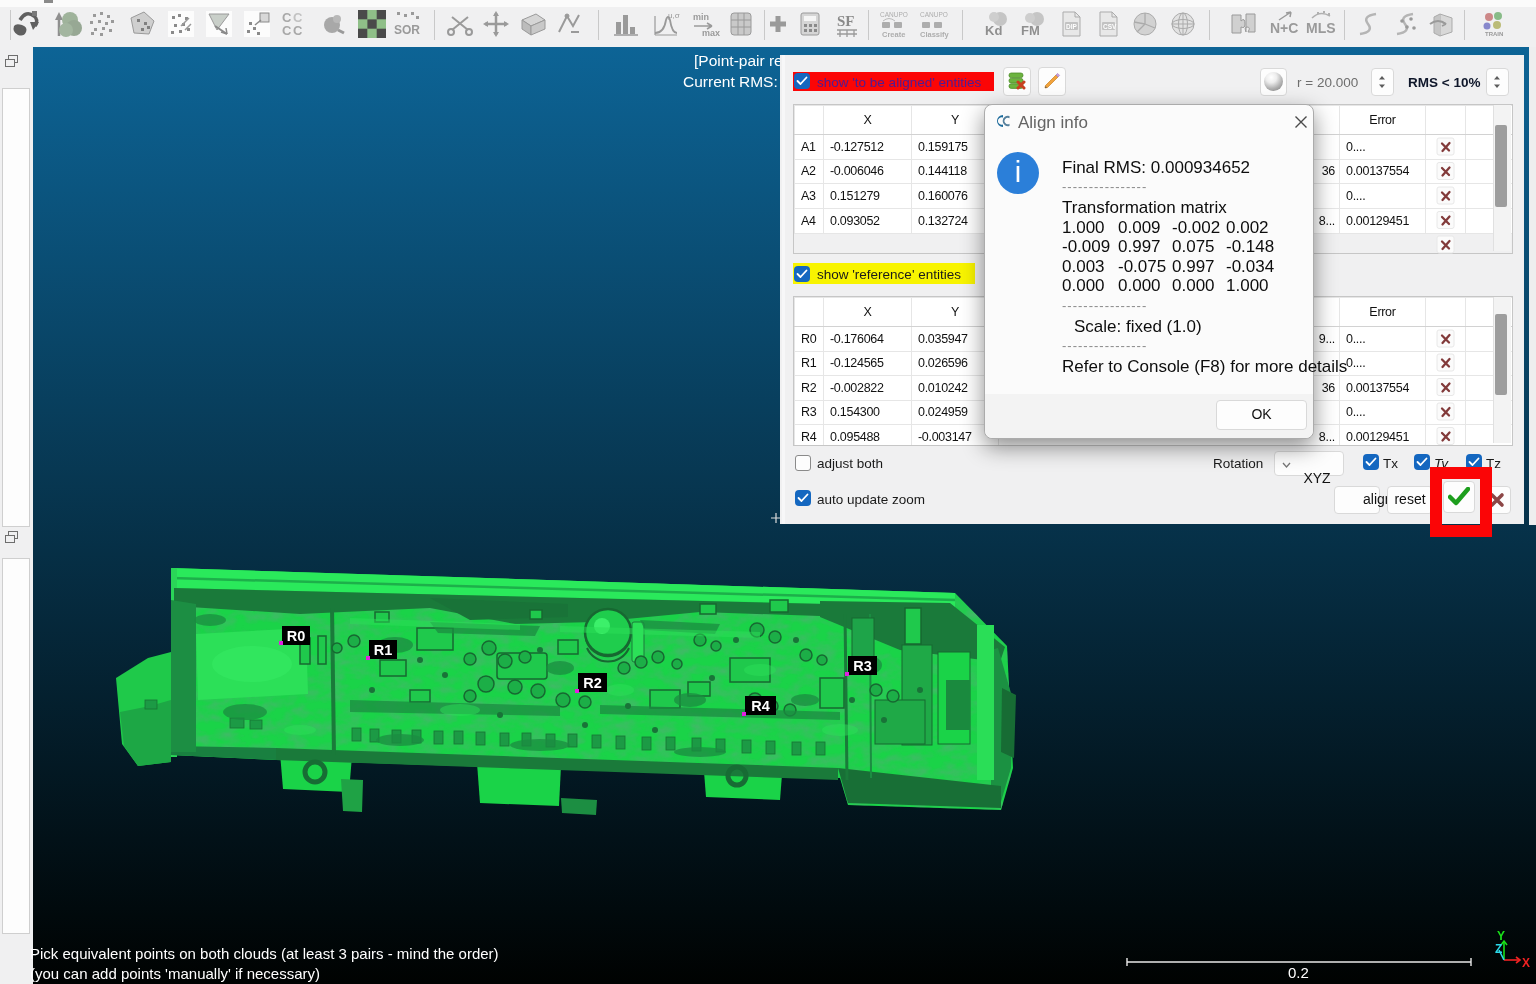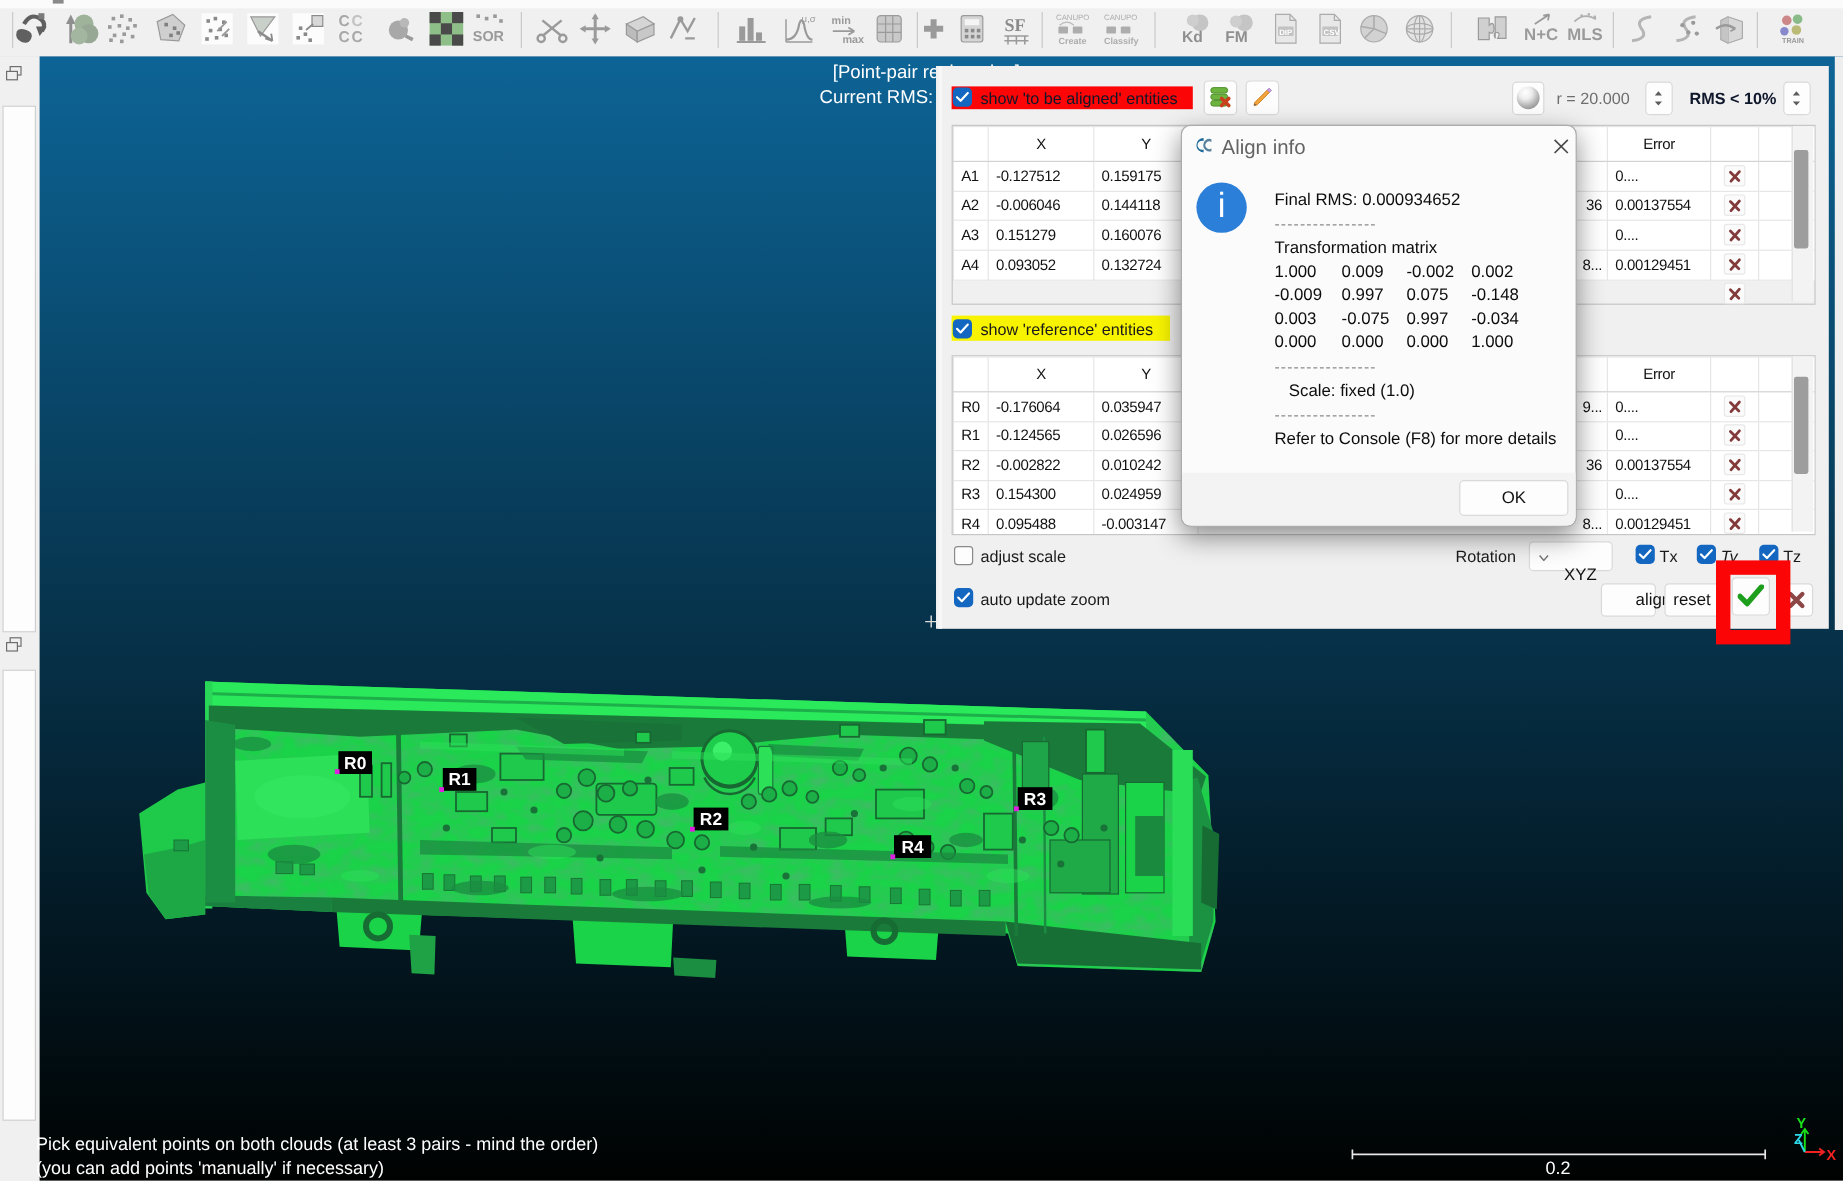--- a/index.html
+++ b/index.html
@@ -21,21 +21,21 @@
 .btn span{display:block;text-align:center;font-size:14px;color:#111;}
 table.t{position:absolute;border-collapse:collapse;background:#fff;table-layout:fixed;}
 table.t td{border:1px solid #e6e6e6;font-size:12.5px;letter-spacing:-0.3px;color:#111;padding:0 0 0 6px;white-space:nowrap;overflow:hidden;}
 table.t tr.hdr td{border-bottom:1px solid #d2d2d2;text-align:center;padding:0;}
 .sbtrack{position:absolute;width:17px;background:#f3f3f3;border-left:1px solid #e0e0e0;}
 .sbthumb{position:absolute;width:12px;left:2px;background:#9d9d9d;border-radius:2px;}
 
 #adlg{position:absolute;left:984px;top:104px;width:328px;height:333px;background:#fbfbfb;
   border:1px solid #ababab;border-radius:8px;z-index:20;box-shadow:0 8px 22px rgba(0,0,0,0.45);}
 #adlg .foot{position:absolute;left:0;bottom:0;width:100%;height:44px;background:#f3f3f3;border-radius:0 0 8px 8px;}
-.at{position:absolute;font-size:14px;color:#0d0d0d;white-space:nowrap;}
+.at{position:absolute;font-size:17px;color:#0d0d0d;white-space:nowrap;}
 .dash{position:absolute;font-size:13px;color:#8a8a8a;letter-spacing:1px;white-space:nowrap;}
 #redframe{position:absolute;left:1430px;top:467px;width:38px;height:46px;border:12px solid #fb0506;z-index:30;}
 </style></head>
 <body>
 <div id="toolbar">
 <svg width="1536" height="47" viewBox="0 0 1536 47" font-family="Liberation Sans">
 
   <g stroke="#c9c9c9" stroke-width="1">
     <path d="M10.5 10 L10.5 40"></path>
         <path d="M434.5 10 L434.5 40"></path>
@@ -569,21 +569,21 @@
 <div id="dlg">
   <div id="dlgbg"></div>
   <div style="position:absolute;left:0;top:4px;width:3px;height:469px;background:#f7f7f8;"></div>
 
   <div style="position:absolute;left:11px;top:21px;width:201px;height:19px;background:#fb0506;"></div>
   <div class="chk" style="left:12px;top:21.5px;">
       <svg width="12" height="10" viewBox="0 0 12 10">
         <path d="M1.5 5 L4.5 8 L10.5 1.5" stroke="#fff" stroke-width="1.8" fill="none" stroke-linecap="round" stroke-linejoin="round"></path>
       </svg>
     </div>
-  <div class="lbl13" style="left:35px;top:24px;color:#0f172a;">show 'to be aligned' entities</div>
+  <div class="lbl13" style="left:35px;top:24px;color:#4c1d95;">show 'to be aligned' entities</div>
 
   <div class="btn" style="left:221px;top:16px;width:26px;height:27px;">
     <svg width="20" height="20" viewBox="0 0 20 20" style="margin:3px 0 0 3px;">
       <rect x="2" y="2" width="14" height="4.6" rx="2.2" fill="#6cb33f" stroke="#4e8e2a" stroke-width="0.8"></rect>
       <rect x="2" y="7.4" width="14" height="4.6" rx="2.2" fill="#6cb33f" stroke="#4e8e2a" stroke-width="0.8"></rect>
       <rect x="2" y="12.8" width="14" height="4.6" rx="2.2" fill="#6cb33f" stroke="#4e8e2a" stroke-width="0.8"></rect>
       <path d="M11 11 L17 17 M17 11 L11 17" stroke="#c8401e" stroke-width="3" stroke-linecap="round"></path>
     </svg>
   </div>
   <div class="btn" style="left:256px;top:16px;width:26px;height:27px;">
@@ -769,21 +769,21 @@
     <use href="#delx" x="12" y="105.5"></use>
       <use href="#delx" x="12" y="130"></use>
     <use href="#delx" x="12" y="224"></use>
       <use href="#delx" x="12" y="248"></use>
       <use href="#delx" x="12" y="272.5"></use>
     <use href="#delx" x="12" y="297"></use>
       <use href="#delx" x="12" y="321.5"></use>
   </svg>
 
   <div class="unchk" style="left:13px;top:404px;"></div>
-  <div class="lbl13" style="left:35px;top:405px;">adjust scale</div>
+  <div class="lbl13" style="left:35px;top:405px;">adjust both</div>
   <div class="lbl13" style="left:431px;top:405px;">Rotation</div>
   <div class="btn" style="left:492px;top:400px;width:68px;height:23px;">
     <svg width="9" height="6" viewBox="0 0 9 6" style="position:absolute;left:7px;top:10px;">
         <path d="M1 1 L4.5 5 L8 1" stroke="#777" stroke-width="1.3" fill="none"></path>
       </svg>
     <span style="margin-top:18px;padding-left:16px;">XYZ</span>
   </div>
   <div class="chk" style="left:581px;top:403px;">
       <svg width="12" height="10" viewBox="0 0 12 10">
         <path d="M1.5 5 L4.5 8 L10.5 1.5" stroke="#fff" stroke-width="1.8" fill="none" stroke-linecap="round" stroke-linejoin="round"></path>

